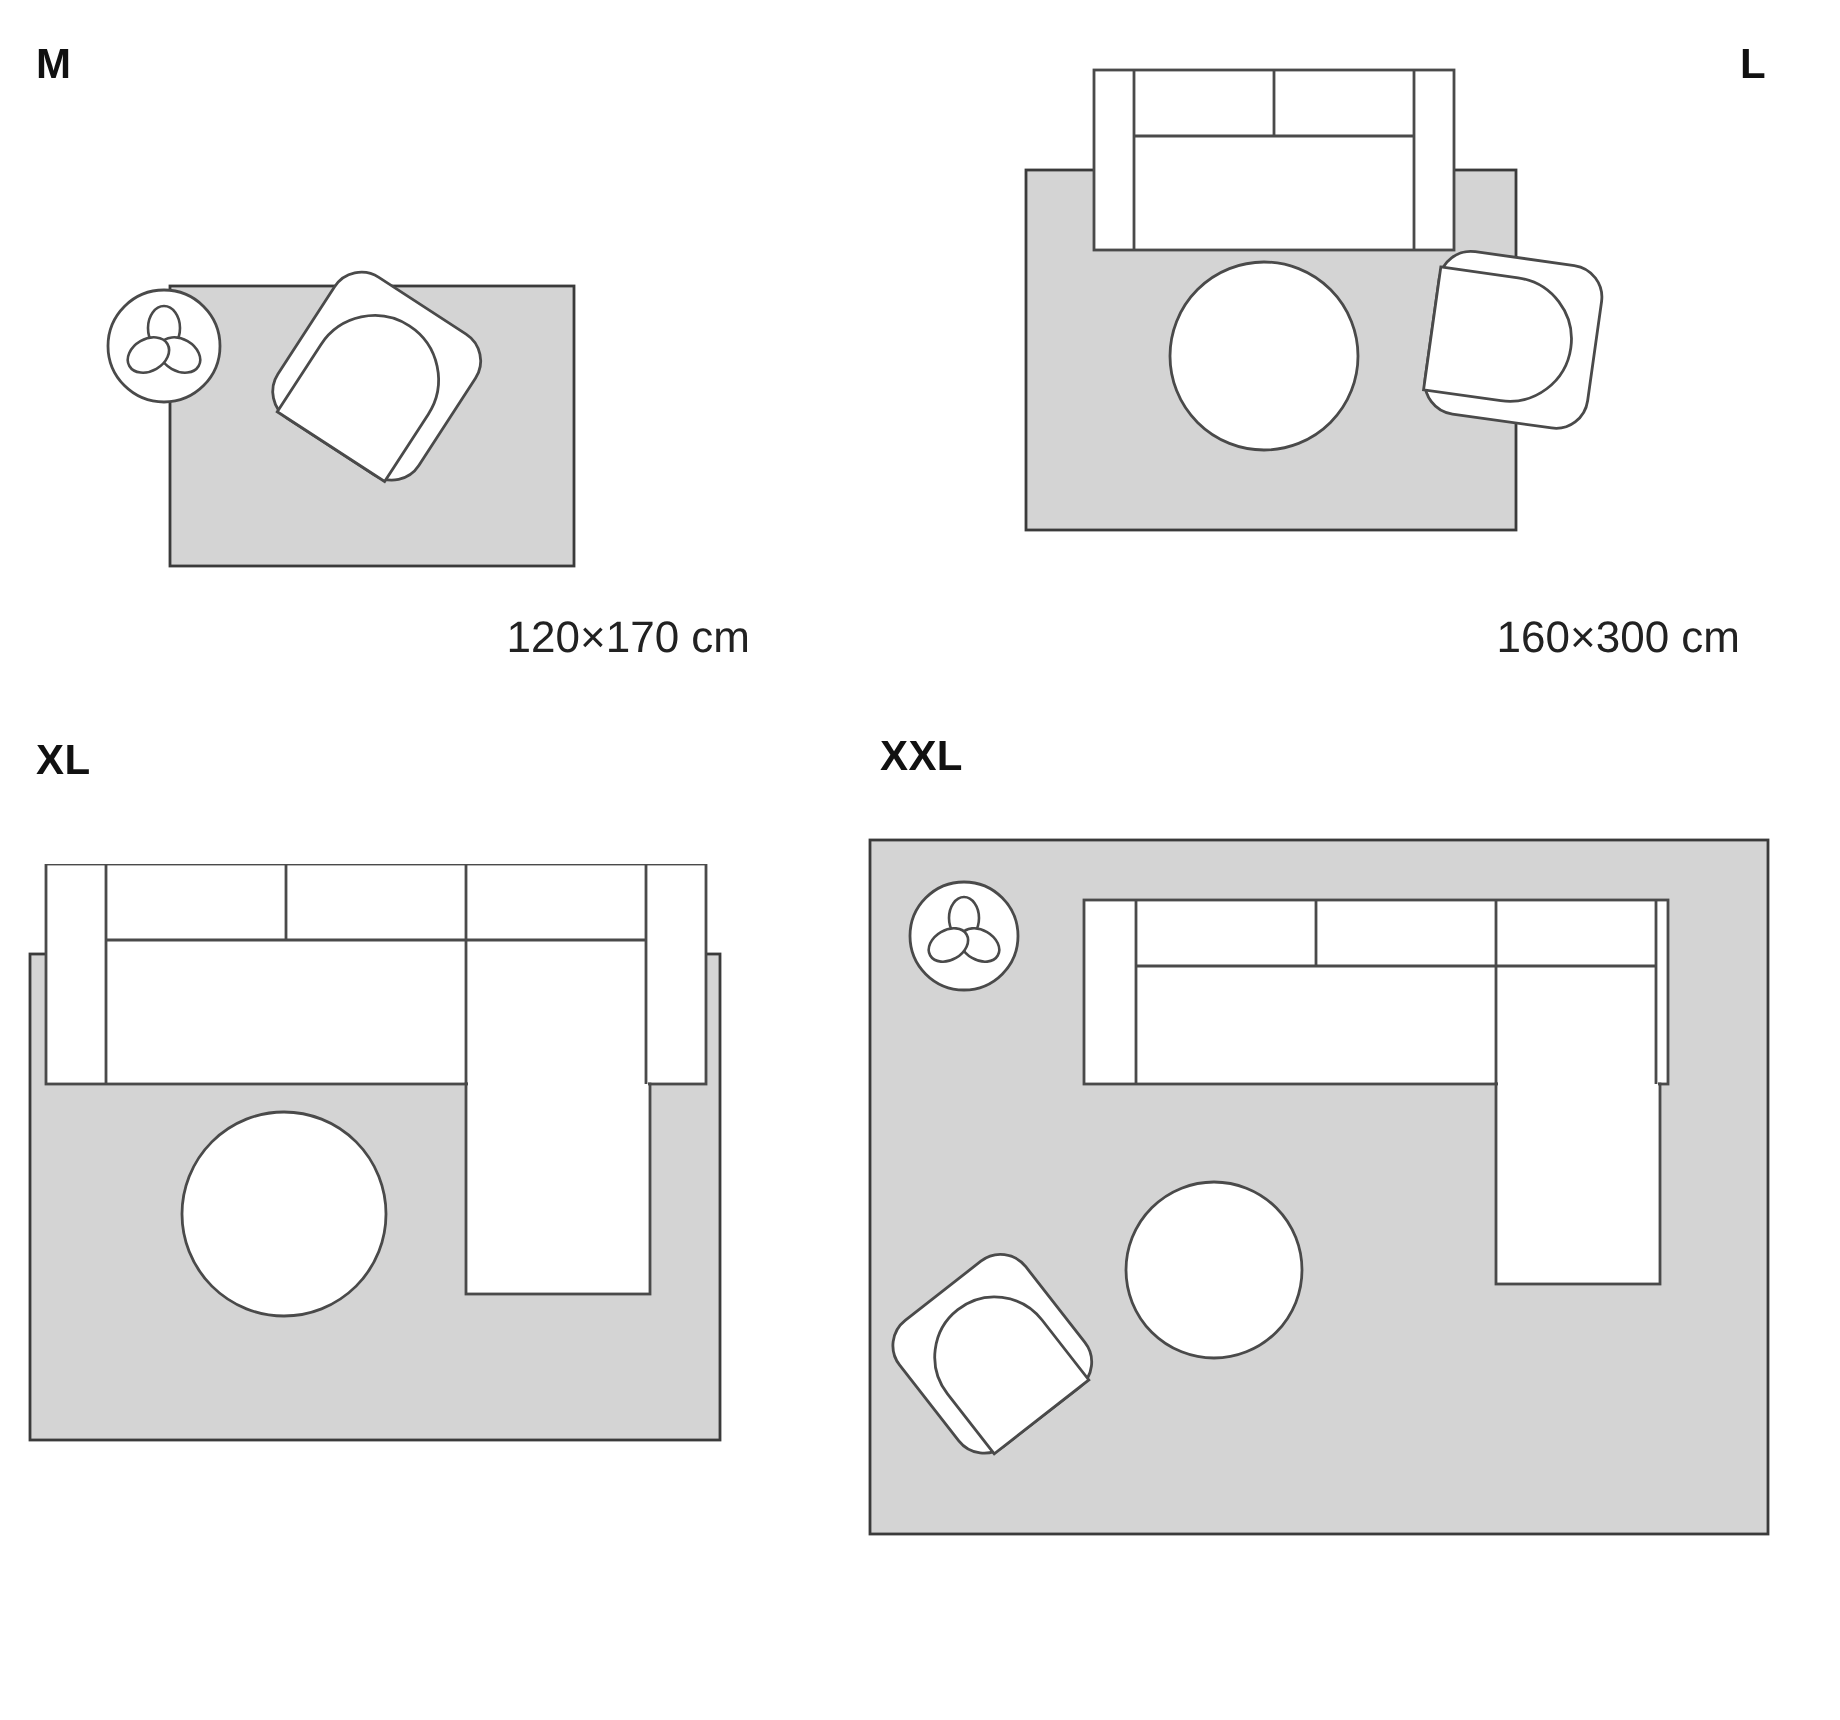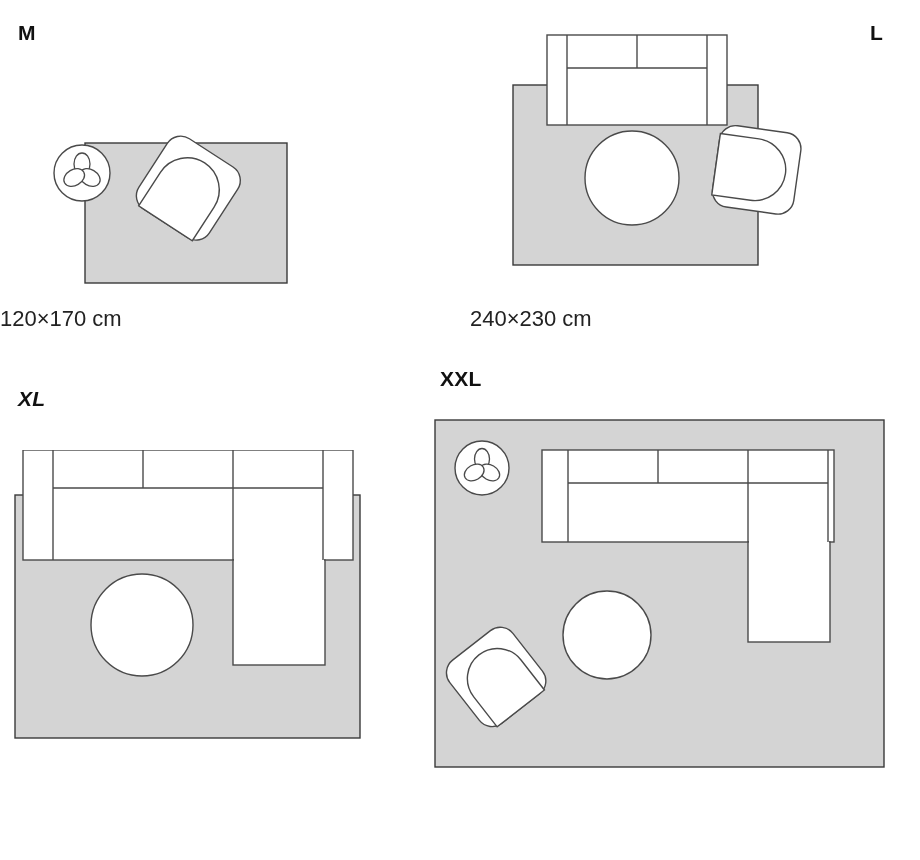--- a/index.html
+++ b/index.html
@@ -33,30 +33,30 @@
     line-height: 1;
     white-space: nowrap;
   }
   .panel-caption {
     position: absolute;
     font-size: 22px;
     font-weight: normal;
     color: #222222;
     line-height: 1;
     white-space: nowrap;
-    text-align: left;
+    text-align: right;
   }
   .diagram {
     position: absolute;
     display: block;
   }
   
   #panel-m        { left: 0px;   top: 0px;   width: 430px; height: 350px; }
   #panel-l        { left: 430px; top: 0px;   width: 490px; height: 350px; }
-  #panel-xl       { left: 0px;   top: 370px; width: 430px; height: 490px; font-style: italic; }
+  #panel-xl       { left: 0px;   top: 352px; width: 430px; height: 490px; }
   #panel-xxl      { left: 430px; top: 350px; width: 490px; height: 490px; }
 
   #label-m        { left: 18px;  top: 22px; }
   #label-l        { left: 440px; top: 22px; }
   #label-xl       { left: 18px;  top: 18px; }
   #label-xxl      { left: 10px;  top: 18px; }
 
   #caption-m      { left: 0px;   top: 308px; width: 375px; }
   #caption-l      { left: 40px;  top: 308px; width: 400px; }
 
@@ -113,21 +113,21 @@
       </g>
 
       <circle cx="167" cy="163" r="47" fill="#ffffff" stroke="#4a4a4a" stroke-width="1.4"></circle>
 
       <g transform="translate(338,120) rotate(98)">
         <rect x="0" y="0" width="82" height="82" rx="16" ry="16" fill="#ffffff" stroke="#4a4a4a" stroke-width="1.4"></rect>
         <path d="M 10 82 L 10 43 A 31 31 0 0 1 72 43 L 72 82 Z" fill="#ffffff" stroke="#4a4a4a" stroke-width="1.4"></path>
       </g>
     </svg>
 
-    <div class="panel-caption" id="caption-l">240×230 cm</div>
+    <div class="panel-caption" id="caption-l">160×300 cm</div>
   </div>
 
   <div class="panel" id="panel-xl">
 
     <div class="panel-label" id="label-xl">XL</div>
 
     <svg class="diagram" id="diagram-xl" width="400" height="330" viewBox="0 0 400 330">
 
       <rect x="10" y="45" width="345" height="243" fill="#d4d4d4" stroke="#3a3a3a" stroke-width="1.4"></rect>
 

